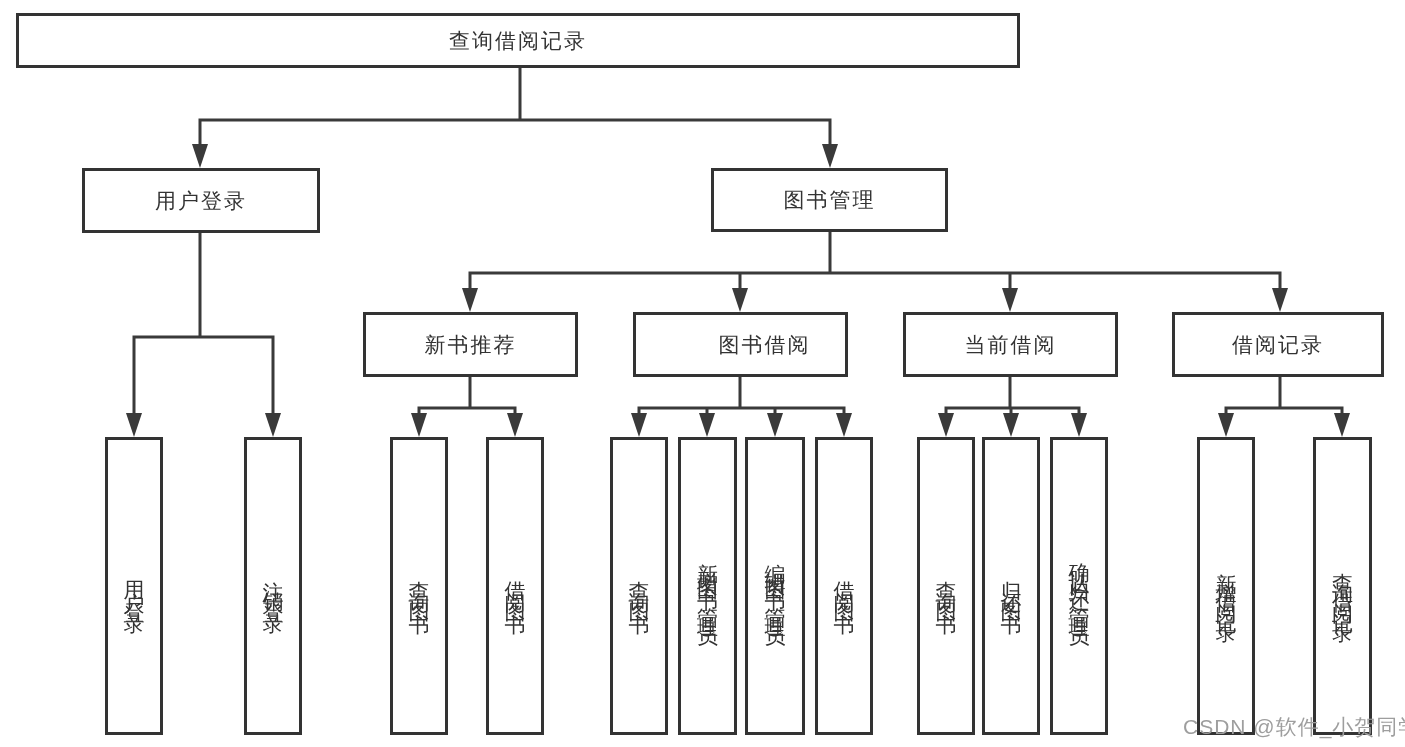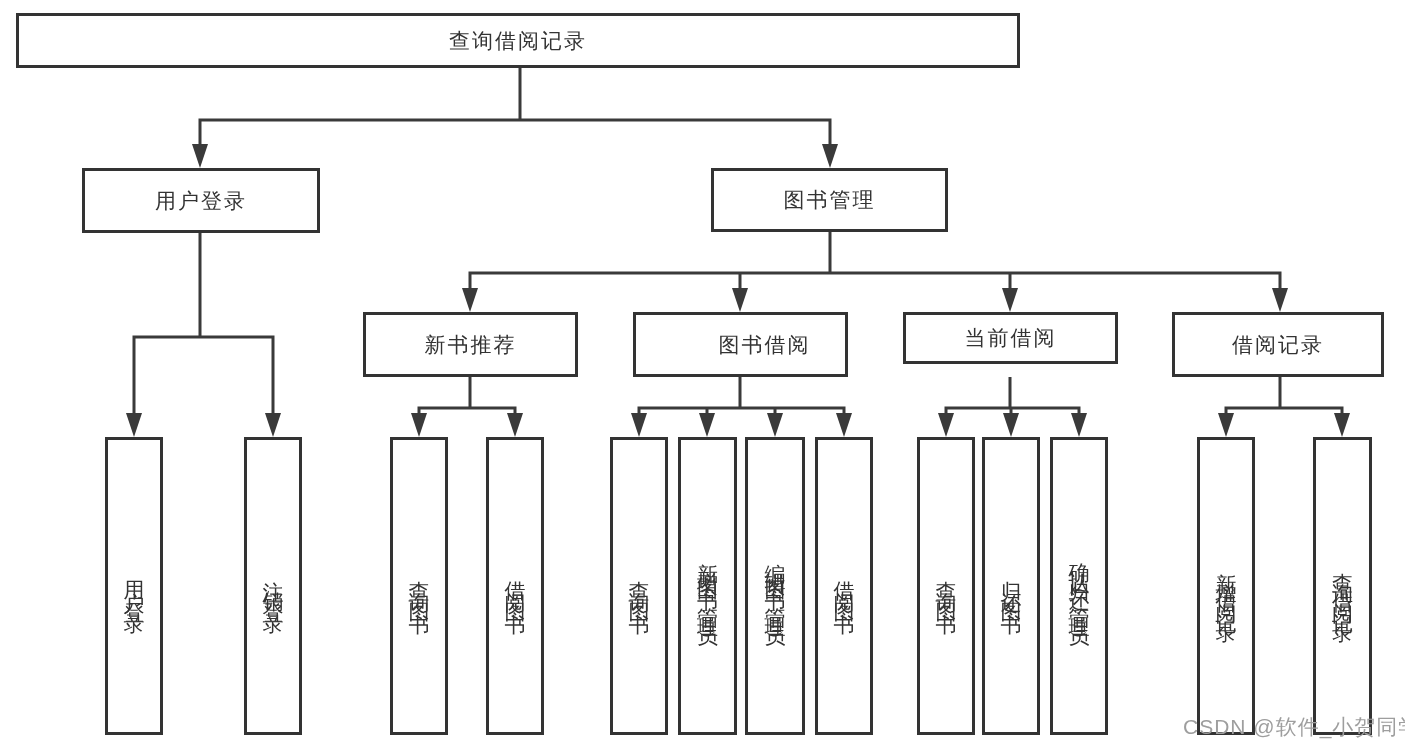--- a/index.html
+++ b/index.html
@@ -117,21 +117,21 @@
     </g>
   </svg>
 
   <div class="hbox" style="left:16px; top:13px; width:1004px; height:55px;">查询借阅记录</div>
 
   <div class="hbox" style="left:82px; top:168px; width:238px; height:65px;">用户登录</div>
   <div class="hbox" style="left:711px; top:168px; width:237px; height:64px;">图书管理</div>
 
   <div class="hbox" style="left:363px; top:312px; width:215px; height:65px;">新书推荐</div>
   <div class="hbox" style="left:633px; top:312px; width:215px; height:65px;padding-left:48px;">图书借阅</div>
-  <div class="hbox" style="left:903px; top:312px; width:215px; height:52px;">当前借阅</div>
+  <div class="hbox" style="left:903px; top:312px; width:215px; height:65px;">当前借阅</div>
   <div class="hbox" style="left:1172px; top:312px; width:212px; height:65px;font-family:Liberation Mono, monospace;">借阅记录</div>
 
   <div class="vbox" style="left:105px;">用户登录</div>
   <div class="vbox" style="left:244px;">注销登录</div>
 
   <div class="vbox" style="left:390px;">查询图书</div>
   <div class="vbox" style="left:486px;">借阅图书</div>
 
   <div class="vbox" style="left:610px;">查询图书</div>
   <div class="vbox" style="left:678px; width:59px; letter-spacing:9px;">新增图书（管理员）</div>

